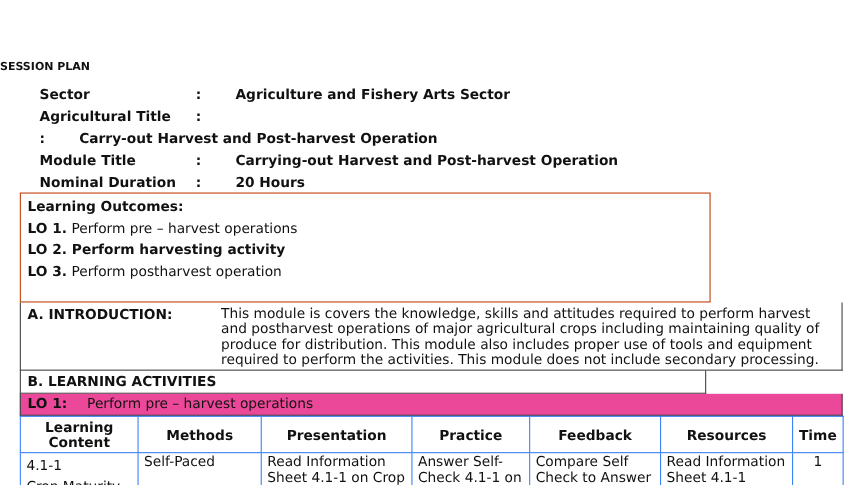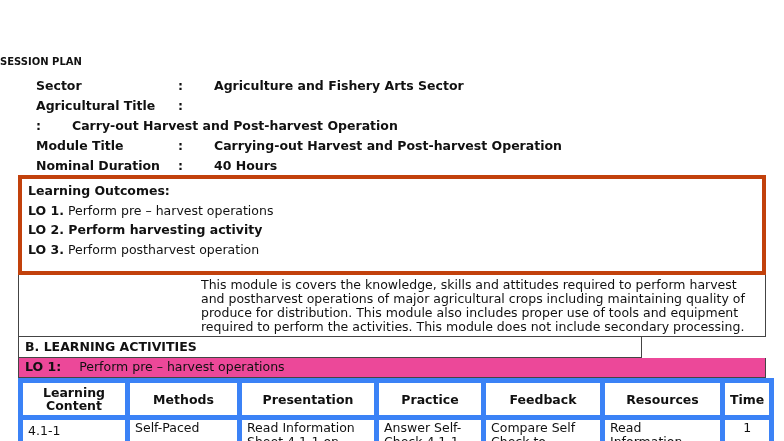--- a/index.html
+++ b/index.html
@@ -5,31 +5,31 @@
   html, body { margin: 0; padding: 0; background: #ffffff; }
   body { width: 784px; height: 441px; overflow: hidden; position: relative;
          font-family: "DejaVu Sans", sans-serif; color: #111; }
   .title { position: absolute; top: 56px; left: 0; width: 748px; text-align: left;
            font-weight: bold; font-size: 10px; }
   .meta { position: absolute; left: 36px; top: 76px; font-size: 12.5px; font-weight: bold; }
   .meta-row { height: 19.8px; display: flex; align-items: center; }
   .meta-label { width: 142px; }
   .meta-colon { width: 36px; }
   .meta-value { }
-  .box { position: absolute; left: 18px; width: 748px; border: 4px solid #c2410c; box-sizing: border-box; }
+  .box { position: absolute; left: 18px; width: 628px; border: 1px solid #c2410c; box-sizing: border-box; }
   .lo-box { top: 175px; height: 100px; padding: 2px 6px; font-size: 12.5px; }
   .lo-line { height: 19.6px; line-height: 19.6px; }
   .b { font-weight: bold; }
   .intro { position: absolute; left: 18px; top: 275px; width: 748px; height: 62px; border: 1px solid #444; border-top: none; box-sizing: border-box; font-size: 12.5px; }
   .intro-label { position: absolute; left: 6px; top: 3px; font-weight: bold; }
   .intro-text { position: absolute; left: 182px; top: 3px; width: 556px; line-height: 14px; }
   .la { position: absolute; left: 18px; top: 337px; width: 624px; height: 21px; border: 1px solid #444; border-top: none; box-sizing: border-box; font-size: 12.5px; font-weight: bold; padding-left: 6px; line-height: 20px; }
   .lo1 { position: absolute; left: 18px; top: 358px; width: 748px; height: 20px; border: 1px solid #444; border-top: none; box-sizing: border-box; background: #ec4899; font-size: 12.5px; padding-left: 6px; line-height: 18px; }
   table.acts { position: absolute; left: 18px; top: 378px; border-collapse: collapse; font-size: 12.5px; table-layout: fixed; }
-  table.acts th, table.acts td { border: 5px solid #3b82f6; vertical-align: top; padding: 1px 5px; }
+  table.acts th, table.acts td { border: 1px solid #3b82f6; vertical-align: top; padding: 1px 5px; }
   table.acts th { height: 30px; vertical-align: middle; text-align: center; font-weight: bold; line-height: 13px; }
   table.acts td { line-height: 14px; }
   td.time { text-align: center; vertical-align: middle; }
 </style>
 </head>
 <body>
 
 <div class="title">SESSION PLAN</div>
 
 <div class="meta">
@@ -47,41 +47,42 @@
     <span class="meta-value">Carry-out Harvest and Post-harvest Operation</span>
   </div>
   <div class="meta-row">
     <span class="meta-label">Module Title</span>
     <span class="meta-colon">:</span>
     <span class="meta-value">Carrying-out Harvest and Post-harvest Operation</span>
   </div>
   <div class="meta-row">
     <span class="meta-label">Nominal Duration</span>
     <span class="meta-colon">:</span>
-    <span class="meta-value">40 Hours</span>
+    <span class="meta-value">20 Hours</span>
   </div>
 </div>
 
 <div class="box lo-box">
   <div class="lo-line b">Learning Outcomes:</div>
   <div class="lo-line">
     <span class="b">LO 1.</span>
     <span>Perform pre – harvest operations</span>
   </div>
   <div class="lo-line b">
     <span>LO 2.</span>
     <span>Perform harvesting activity</span>
   </div>
   <div class="lo-line">
     <span class="b">LO 3.</span>
     <span>Perform postharvest operation</span>
   </div>
 </div>
 
 <div class="intro">
+  <div class="intro-label">A.  INTRODUCTION:</div>
   <div class="intro-text">This module is covers the knowledge, skills and attitudes   required to perform harvest and postharvest operations of major agricultural crops including maintaining quality of produce for distribution. This module also includes proper use of tools and equipment required to perform the activities. This module does not include secondary processing.</div>
 </div>
 
 <div class="la">B. LEARNING ACTIVITIES</div>
 
 <div class="lo1">
   <span class="b">LO 1:</span>
   <span style="display:inline-block;width:10px"></span>
   <span>Perform pre – harvest operations</span>
 </div>

